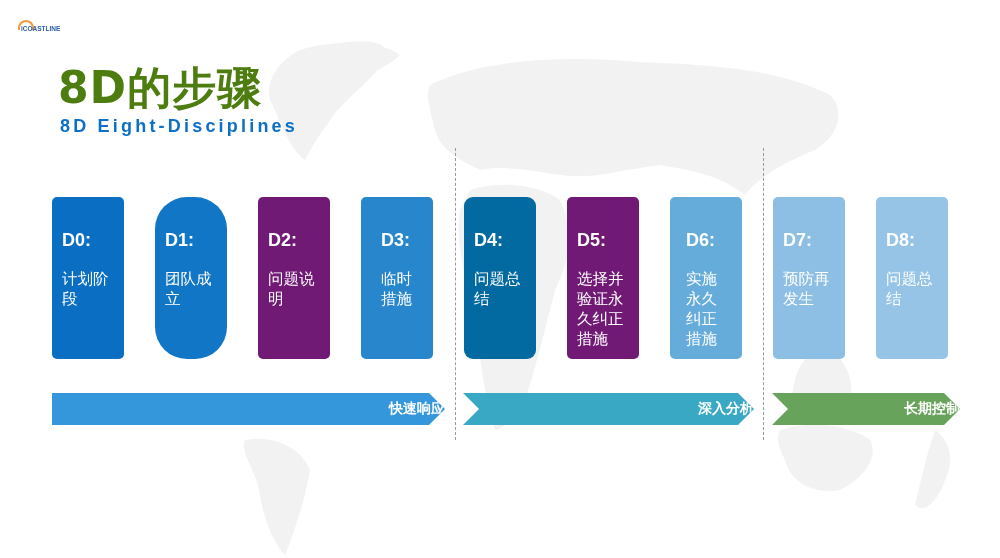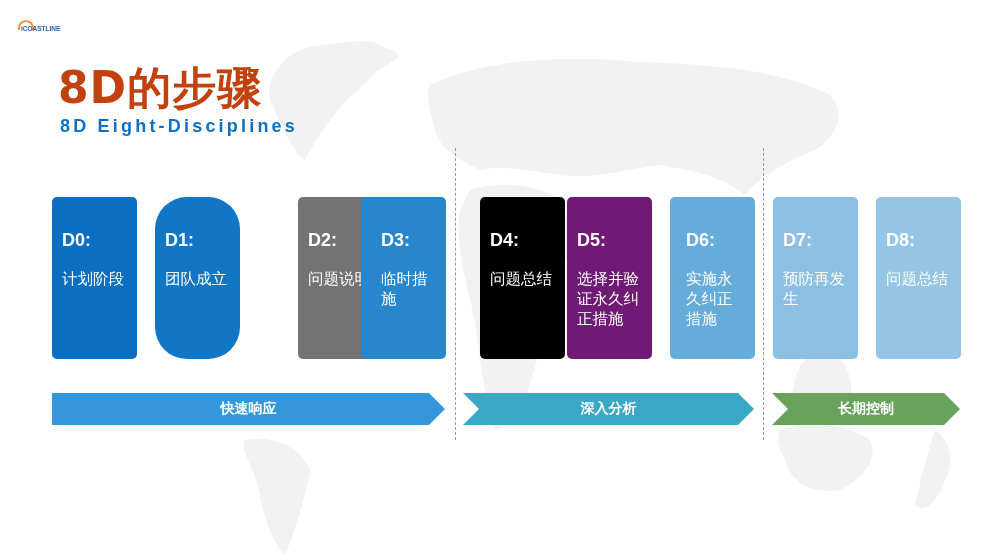--- a/index.html
+++ b/index.html
@@ -21,52 +21,52 @@
       width: 16px; height: 10px; border: 2px solid #f39a3a; border-bottom: none;
       border-radius: 8px 8px 0 0; margin-right: -13px; margin-top: -6px;
     }
     .logo-text {
       font-family: "Liberation Sans", sans-serif; font-size: 6.5px; font-weight: bold;
       color: #2a5ea8; letter-spacing: 0px;
     }
 
     .title {
       position: absolute; left: 58px; top: 60px;
-      font-size: 44px; font-weight: bold; color: #c2410c;
+      font-size: 44px; font-weight: bold; color: #4d7c0f;
       font-family: "DejaVu Sans", sans-serif; letter-spacing: 1px;
       line-height: 56px;
     }
     .subtitle {
       position: absolute; left: 60px; top: 116px;
       font-size: 18px; font-weight: bold; color: #0b70c6;
       font-family: "Liberation Sans", sans-serif; letter-spacing: 3.2px;
     }
 
     .divider {
       position: absolute; top: 148px; height: 292px; width: 0;
       border-left: 1.5px dashed #9a9a9a;
     }
 
     .card {
-      position: absolute; top: 197px; width: 85px; height: 162px;
+      position: absolute; top: 197px; width: 72px; height: 162px;
       border-radius: 5px; color: #ffffff;
       padding: 33px 10px 0 10px;
     }
     .card-code {
       font-family: "Liberation Sans", sans-serif;
       font-size: 18px; font-weight: bold; line-height: 20px;
     }
     .card-desc {
       margin-top: 19px; font-size: 15.5px; line-height: 20px;
       word-break: break-all; letter-spacing: 0px;
     }
 
     .phase {
       position: absolute; top: 393px; height: 32px;
-      display: flex; align-items: center; justify-content: center;
+      display: flex; align-items: center; justify-content: flex-end;
       color: #ffffff; font-size: 14px; font-weight: bold;
     }
     .phase-first { clip-path: polygon(0 0, calc(100% - 16px) 0, 100% 50%, calc(100% - 16px) 100%, 0 100%); }
     .phase-mid { clip-path: polygon(0 0, calc(100% - 16px) 0, 100% 50%, calc(100% - 16px) 100%, 0 100%, 16px 50%); }
   </style>
 </head>
 <body>
 
 <div class="slide">
 
@@ -101,29 +101,29 @@
   <div class="divider" style="left:763px;"></div>
 
   <div class="card" style="left:52px;  background:#0a6fc2;">
     <div class="card-code">D0:</div>
     <div class="card-desc">计划阶段</div>
   </div>
   <div class="card" style="left:155px; background:#1176c5;border-radius:32px;">
     <div class="card-code">D1:</div>
     <div class="card-desc">团队成立</div>
   </div>
-  <div class="card" style="left:258px; background:#737373;margin-left:40px;">
+  <div class="card" style="left:258px; background:#701a75;">
     <div class="card-code">D2:</div>
     <div class="card-desc">问题说明</div>
   </div>
   <div class="card" style="left:361px; background:#2886cc;padding-left:20px;">
     <div class="card-code">D3:</div>
     <div class="card-desc">临时措施</div>
   </div>
-  <div class="card" style="left:480px; background:#000000;">
+  <div class="card" style="left:464px; background:#0369a1;border-radius:9px;">
     <div class="card-code">D4:</div>
     <div class="card-desc">问题总结</div>
   </div>
   <div class="card" style="left:567px; background:#701a75;">
     <div class="card-code">D5:</div>
     <div class="card-desc">选择并验证永久纠正措施</div>
   </div>
   <div class="card" style="left:670px; background:#66acda;padding-left:16px;">
     <div class="card-code">D6:</div>
     <div class="card-desc">实施永久纠正措施</div>

